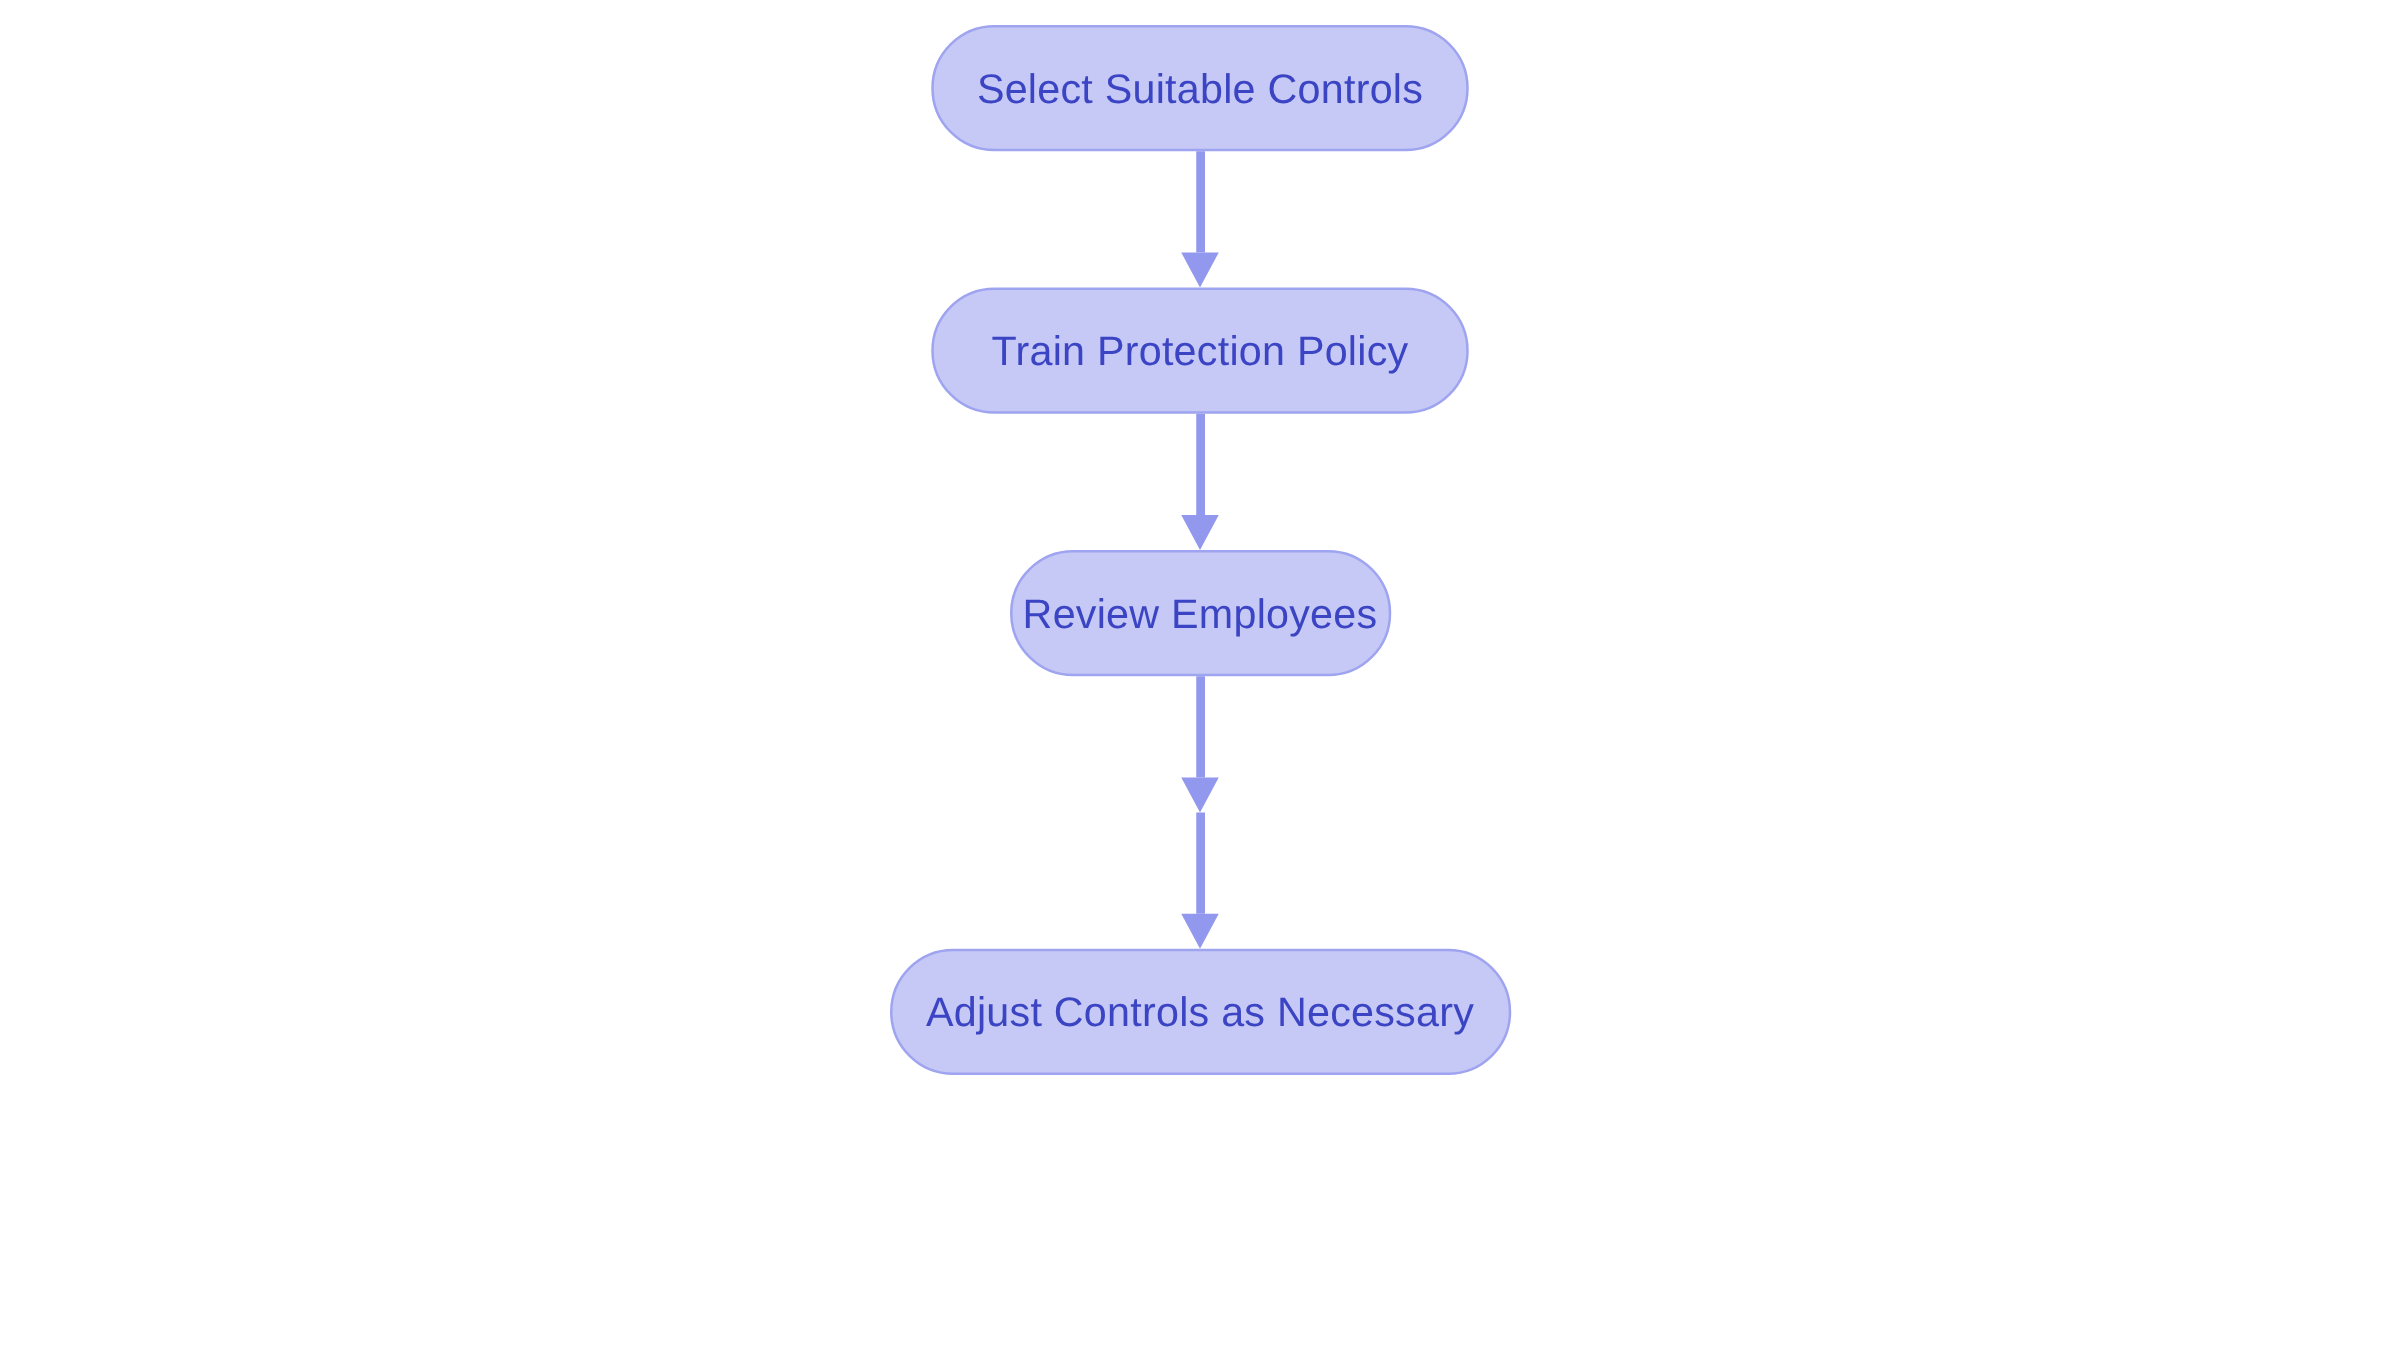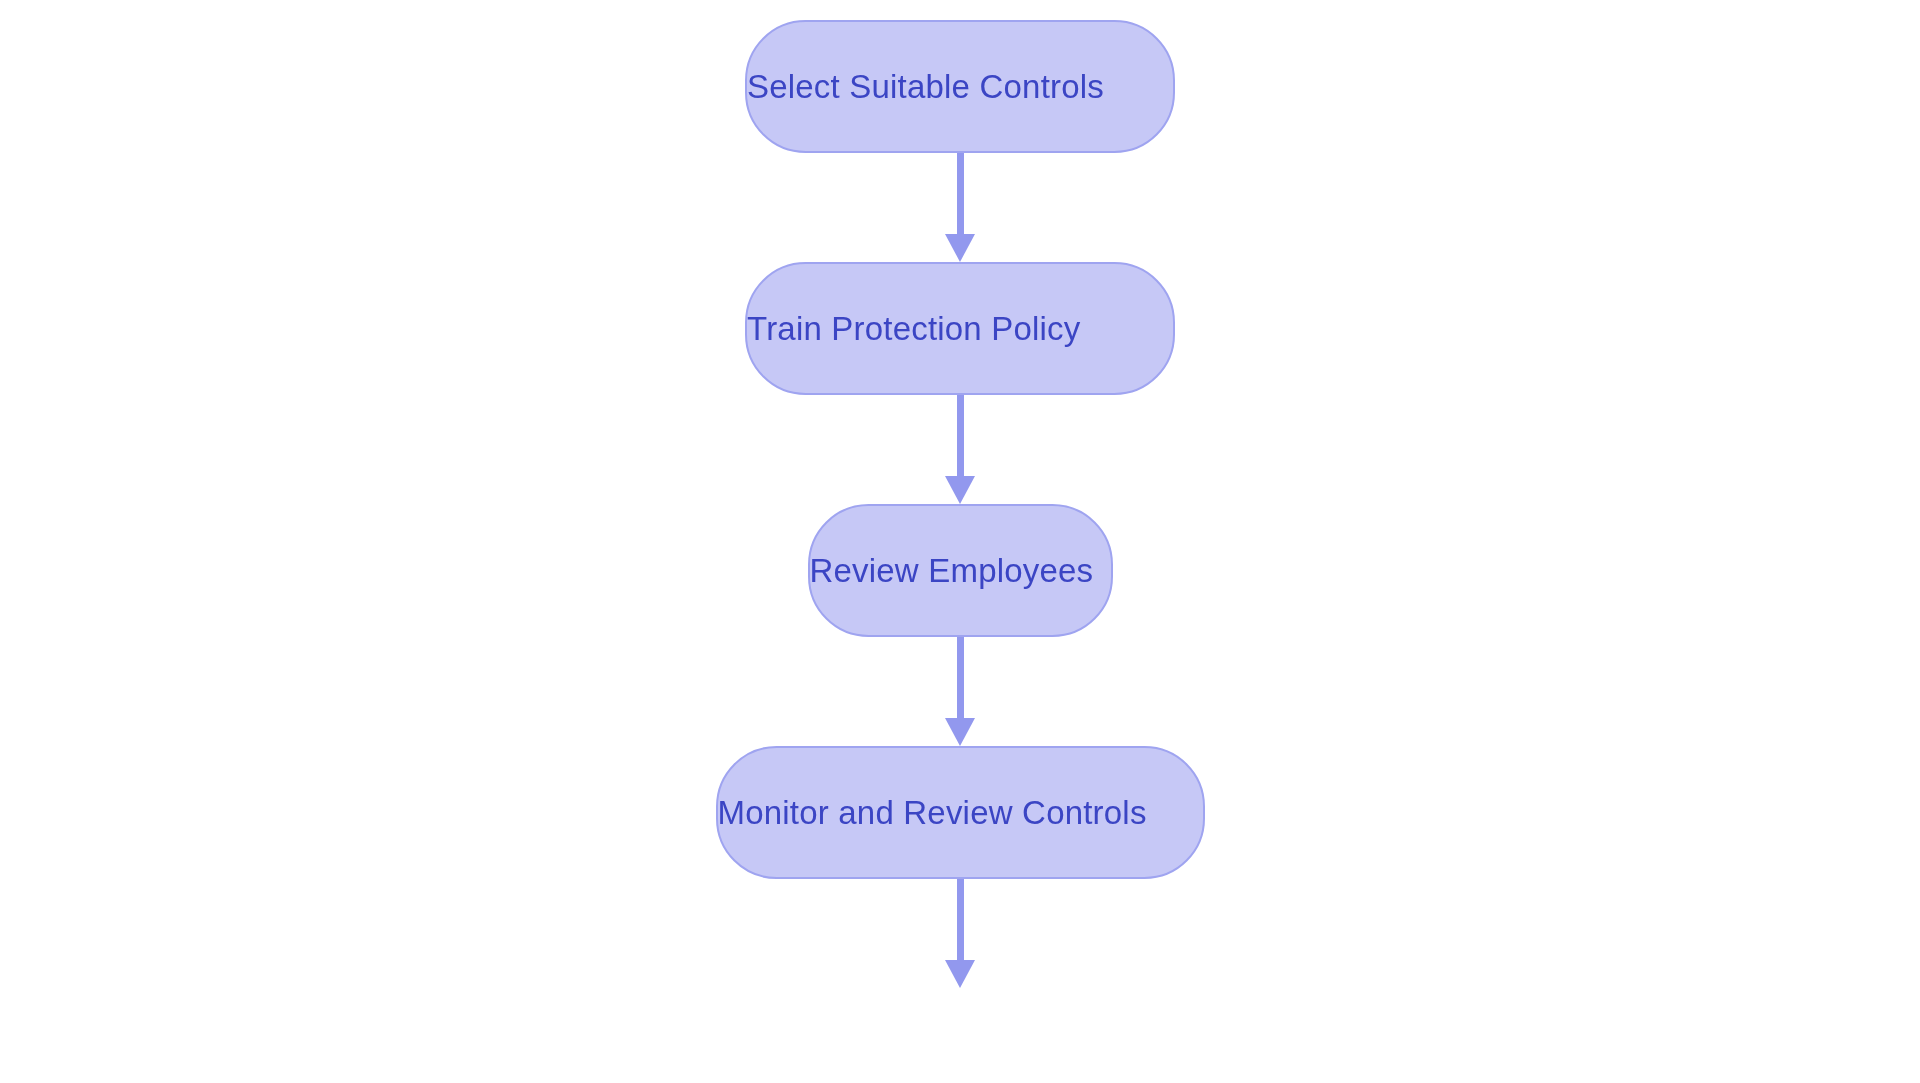--- a/index.html
+++ b/index.html
@@ -19,26 +19,27 @@
     position: absolute;
     top: 20px;
     left: 0;
     width: 100%;
     display: flex;
     flex-direction: column;
     align-items: center;
   }
   .node {
     box-sizing: border-box;
-    height: 133px;
+    height: 101px;
     border-radius: 60.5px;
     background: var(--node-fill, #c6c8f6);
     border: 2px solid var(--node-border, #9fa4f0);
     display: flex;
     align-items: center;
+    justify-content: center;
     flex: 0 0 auto;
   }
   .node-label {
     font-size: 33px;
     line-height: 1;
     color: var(--node-text, #3b45c4);
     white-space: nowrap;
     letter-spacing: 0.2px;
   }
   .arrow {
@@ -82,21 +83,21 @@
         <div class="arrow-stem"></div>
         <div class="arrow-head"></div>
       </div>
       <div class="node" style="width: 305px;">
         <span class="node-label">Review Employees</span>
       </div>
       <div class="arrow">
         <div class="arrow-stem"></div>
         <div class="arrow-head"></div>
       </div>
-      <div class="node" style="width: 489px;">
-        <span class="node-label">Monitor and Review Controls</span>
-      </div>
       <div class="arrow">
         <div class="arrow-stem"></div>
         <div class="arrow-head"></div>
+      </div>
+      <div class="node" style="width: 497px;">
+        <span class="node-label">Adjust Controls as Necessary</span>
       </div>
     </div>
 </main>
 
 </body></html>

